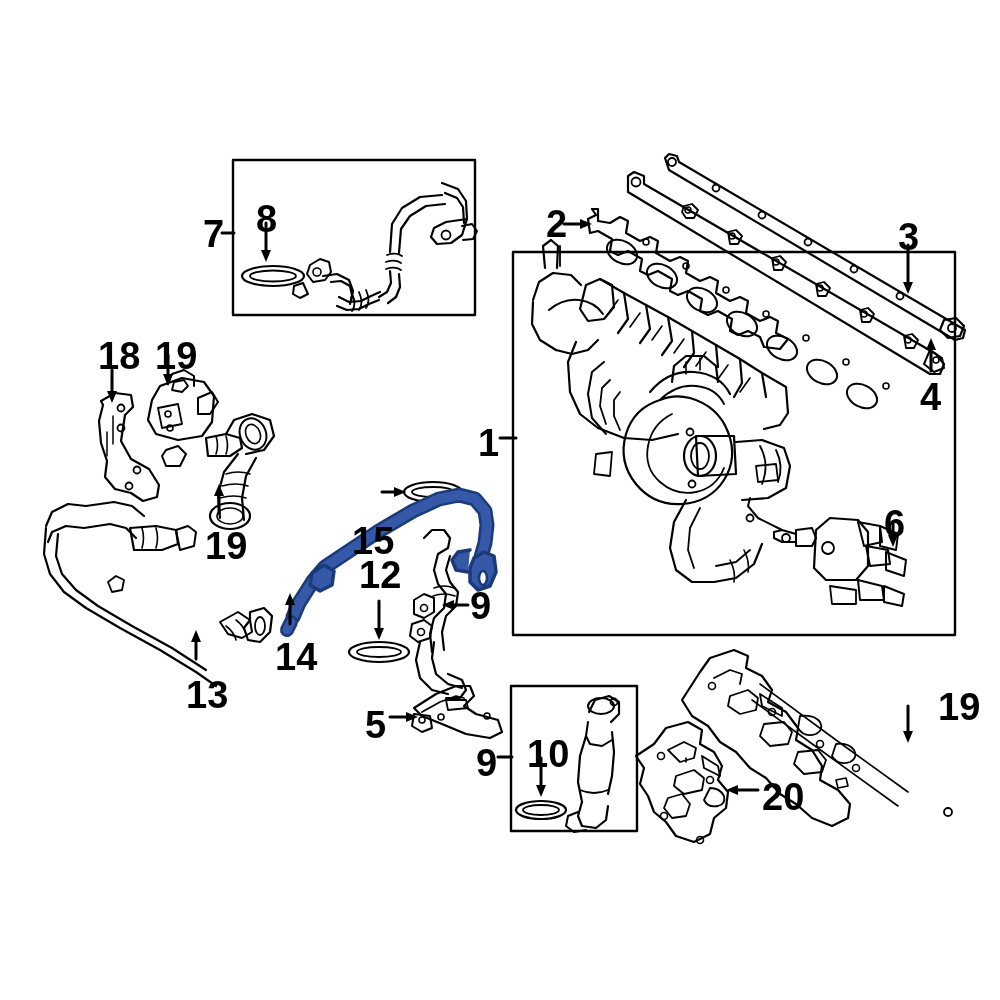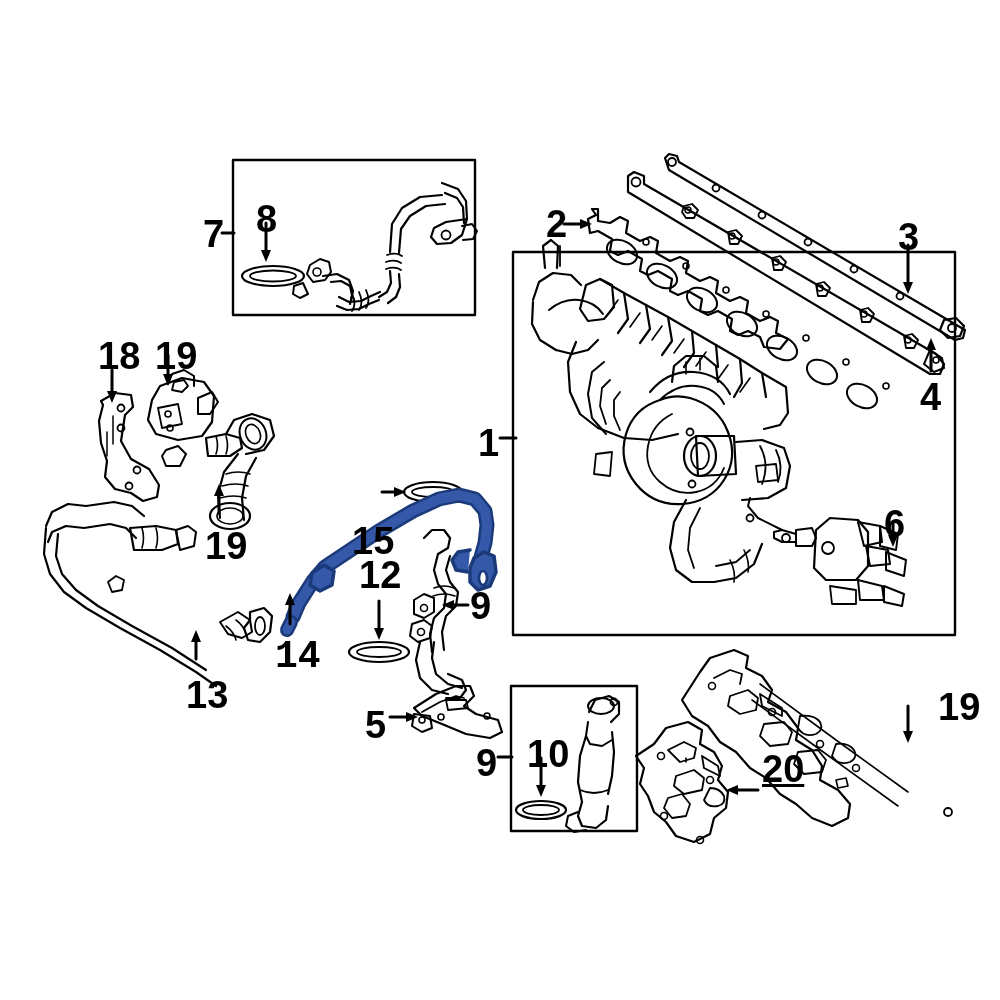--- a/index.html
+++ b/index.html
@@ -396,21 +396,21 @@
 <div class="callout" style="left:920px;top:378px;">4</div>
 <div class="callout" style="left:365px;top:706px;">5</div>
 <div class="callout" style="left:884px;top:505px;">6</div>
 <div class="callout" style="left:203px;top:215px;">7</div>
 <div class="callout" style="left:256px;top:200px;">8</div>
 <div class="callout" style="left:476px;top:744px;">9</div>
 <div class="callout" style="left:527px;top:735px;">10</div>
 <div class="callout" style="left:470px;top:587px;">9</div>
 <div class="callout" style="left:359px;top:556px;">12</div>
 <div class="callout" style="left:186px;top:676px;">13</div>
-<div class="callout" style="left:275px;top:638px;font-family:Liberation Mono, monospace;">14</div>
+<div class="callout" style="left:275px;top:638px;">14</div>
 <div class="callout" style="left:352px;top:478px;margin-top:44px;">15</div>
 <div class="callout" style="left:205px;top:527px;">19</div>
 <div class="callout" style="left:155px;top:337px;">19</div>
 <div class="callout" style="left:98px;top:337px;">18</div>
 <div class="callout" style="left:938px;top:688px;">19</div>
-<div class="callout" style="left:762px;top:750px;text-decoration:underline;">20</div>
+<div class="callout" style="left:762px;top:778px;">20</div>
 
 </div>
 
 </body></html>

